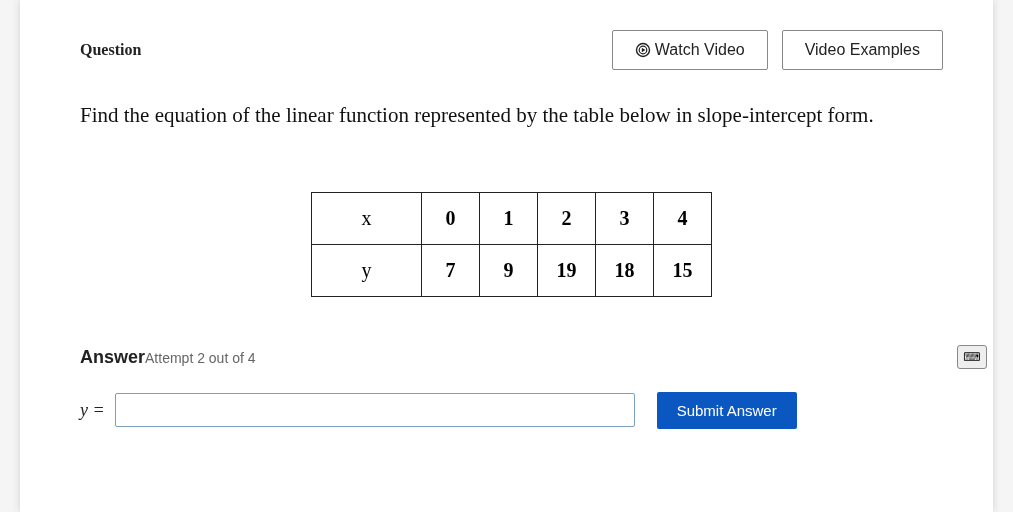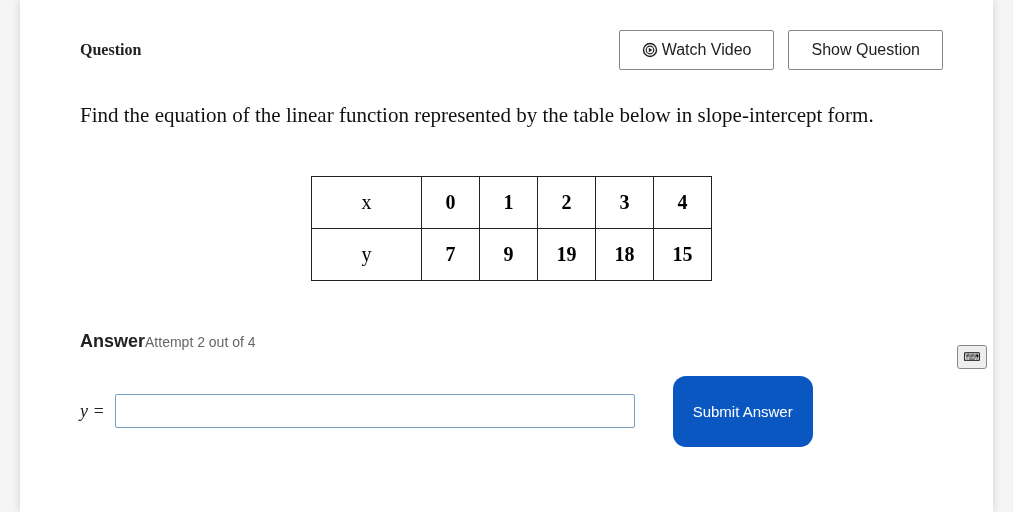--- a/index.html
+++ b/index.html
@@ -49,21 +49,21 @@
     }
     .play-icon-wrap {
       display: inline-flex;
       align-items: center;
       justify-content: center;
     }
     .prompt {
       font-size: 21px;
       color: #111;
       line-height: 1.5;
-      margin-bottom: 44px;
+      margin-bottom: 60px;
     }
     .table-wrap {
       display: flex;
       justify-content: center;
       margin-bottom: 50px;
     }
     table.data-table {
       border-collapse: collapse;
     }
     table.data-table td {
@@ -114,26 +114,26 @@
       border: 1px solid #7a9fbf;
       padding: 4px 8px;
       font-size: 16px;
       outline: none;
       border-radius: 2px;
     }
     .submit-btn {
       background: #0a57c2;
       color: #fff;
       border: none;
-      padding: 27px 20px;
+      padding: 10px 20px;
       font-size: 15px;
       font-family: Arial, sans-serif;
       cursor: pointer;
-      margin-left: 28px;
-      border-radius: 13px;
+      margin-left: 12px;
+      border-radius: 2px;
     }
     .keypad-float {
       position: absolute;
       right: 6px;
       top: 345px;
       width: 30px;
       height: 24px;
       border: 1px solid #888;
       border-radius: 3px;
       background: #eee;
@@ -155,21 +155,21 @@
         <span class="play-icon-wrap">
           <svg width="16" height="16" viewBox="0 0 16 16">
             <circle cx="8" cy="8" r="6.5" fill="none" stroke="#222" stroke-width="1.4"></circle>
             <circle cx="8" cy="8" r="3.8" fill="none" stroke="#222" stroke-width="1.2"></circle>
             <polygon points="6.8,5.8 6.8,10.2 10.4,8" fill="#222"></polygon>
           </svg>
         </span>
         <span>Watch Video</span>
       </button>
       <button class="btn-outline">
-        <span>Show Question</span>
+        <span>Video Examples</span>
       </button>
     </div>
   </div>
 
   <div class="prompt">Find the equation of the linear function represented by the table below in slope-intercept form.</div>
 
   <div class="table-wrap">
     <table class="data-table">
       <tbody>
           <tr>

